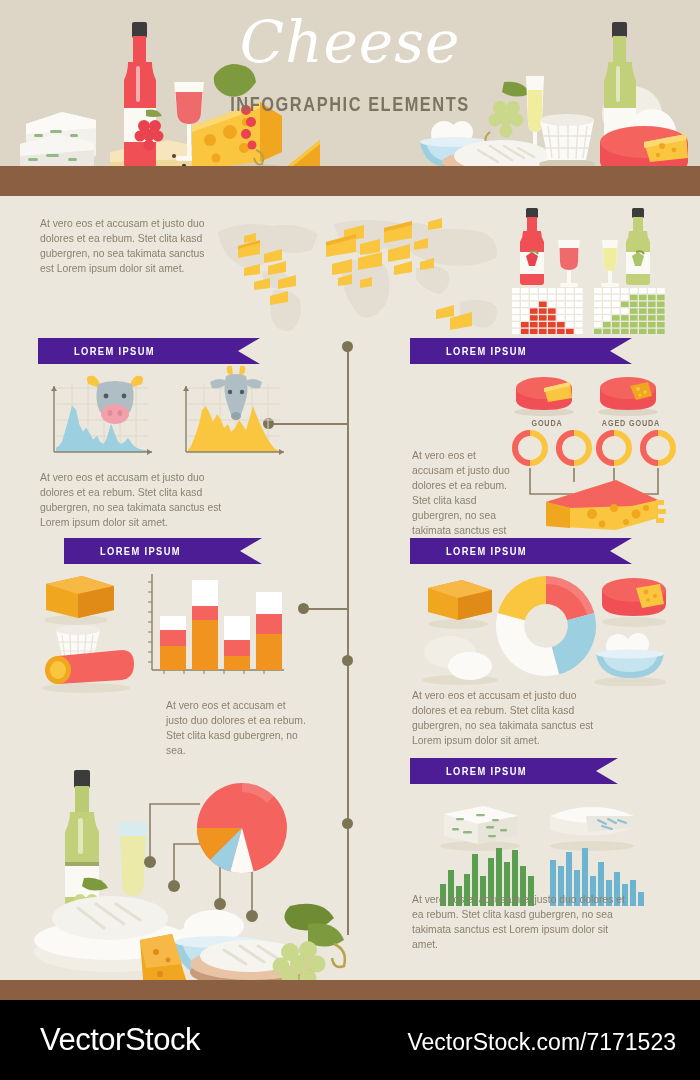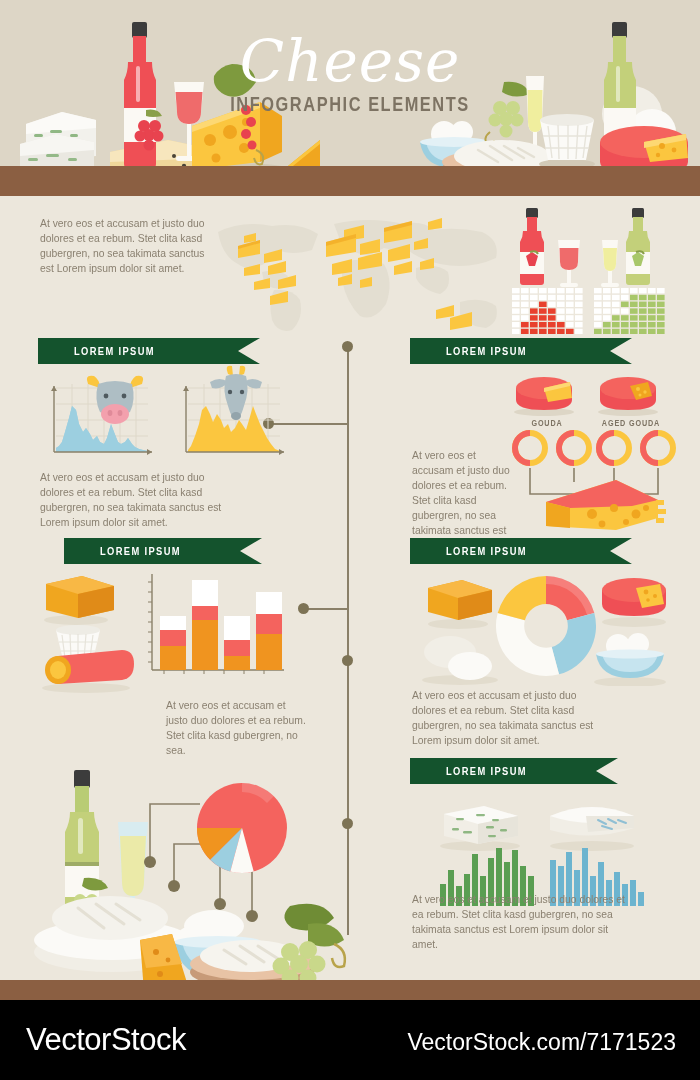--- a/index.html
+++ b/index.html
@@ -2,32 +2,32 @@
 <html><head>
 <meta charset="utf-8">
 <style>
   html,body{margin:0;padding:0;background:#000;}
   body{font-family:"Liberation Sans",sans-serif;}
   #page{position:relative;width:700px;height:1080px;overflow:hidden;background:#ece7dc;}
 
   
   .header{position:absolute;left:0;top:0;width:700px;height:196px;background:#ddd6c6;}
   .header-shelf{position:absolute;left:0;top:166px;width:700px;height:30px;background:#8b5f42;}
-  .title-script{position:absolute;left:0;top:32px;width:700px;text-align:center;
+  .title-script{position:absolute;left:0;top:13px;width:700px;text-align:center;
       font-family:"DejaVu Serif",serif;font-style:italic;font-size:58px;color:#ffffff;
       letter-spacing:1px;line-height:1;}
   .title-sub{position:absolute;left:0;top:92px;width:700px;text-align:center;
       font-size:21px;color:#7d7363;letter-spacing:2px;
       transform:scaleX(.78);transform-origin:center;font-weight:bold;}
 
   
   .sh{position:absolute;}
 
   
-  .ribbon{position:absolute;height:26px;background:#14532d;color:#fff;
+  .ribbon{position:absolute;height:26px;background:#4c1d95;color:#fff;
       font-size:11px;letter-spacing:1.6px;font-weight:bold;
       display:flex;align-items:center;
       clip-path:polygon(0 0,100% 0,calc(100% - 22px) 50%,100% 100%,0 100%);}
   .ribbon span{margin-left:36px;transform:scaleX(.85);transform-origin:left;}
   .ribbon::after{content:"";position:absolute;left:0;bottom:-4px;width:100%;height:4px;
       background:rgba(0,0,0,.05);}
 
   
   .body-txt{position:absolute;color:#8a8070;font-size:11.5px;line-height:15px;
       transform:scaleX(.9);transform-origin:left top;}
@@ -40,21 +40,21 @@
   
   .about-w{position:absolute;font-weight:bold;line-height:.95;}
   .about-1{font-size:32px;color:#7a5440;letter-spacing:-.5px;transform:scaleX(.92);transform-origin:left;display:block;}
   .about-2{font-size:40px;color:#f4635e;letter-spacing:-1px;transform:scaleX(.92);transform-origin:left;display:block;}
 
   .mini-label{position:absolute;font-size:8.5px;color:#7d7363;letter-spacing:1px;
       font-weight:bold;text-align:center;transform:scaleX(.85);}
 
   
   .footer{position:absolute;left:0;top:1000px;width:700px;height:80px;background:#000;}
-  .vs-logo{position:absolute;left:26px;top:1022px;color:#fff;font-size:31px;
+  .vs-logo{position:absolute;left:40px;top:1022px;color:#fff;font-size:31px;
       letter-spacing:-.5px;}
   .vs-url{position:absolute;right:24px;top:1029px;color:#fff;font-size:23px;}
   .footer-shelf{position:absolute;left:0;top:980px;width:700px;height:20px;background:#8b5f42;}
 </style>
 </head>
 <body>
 
 <div id="page">
 
   <div class="header">

